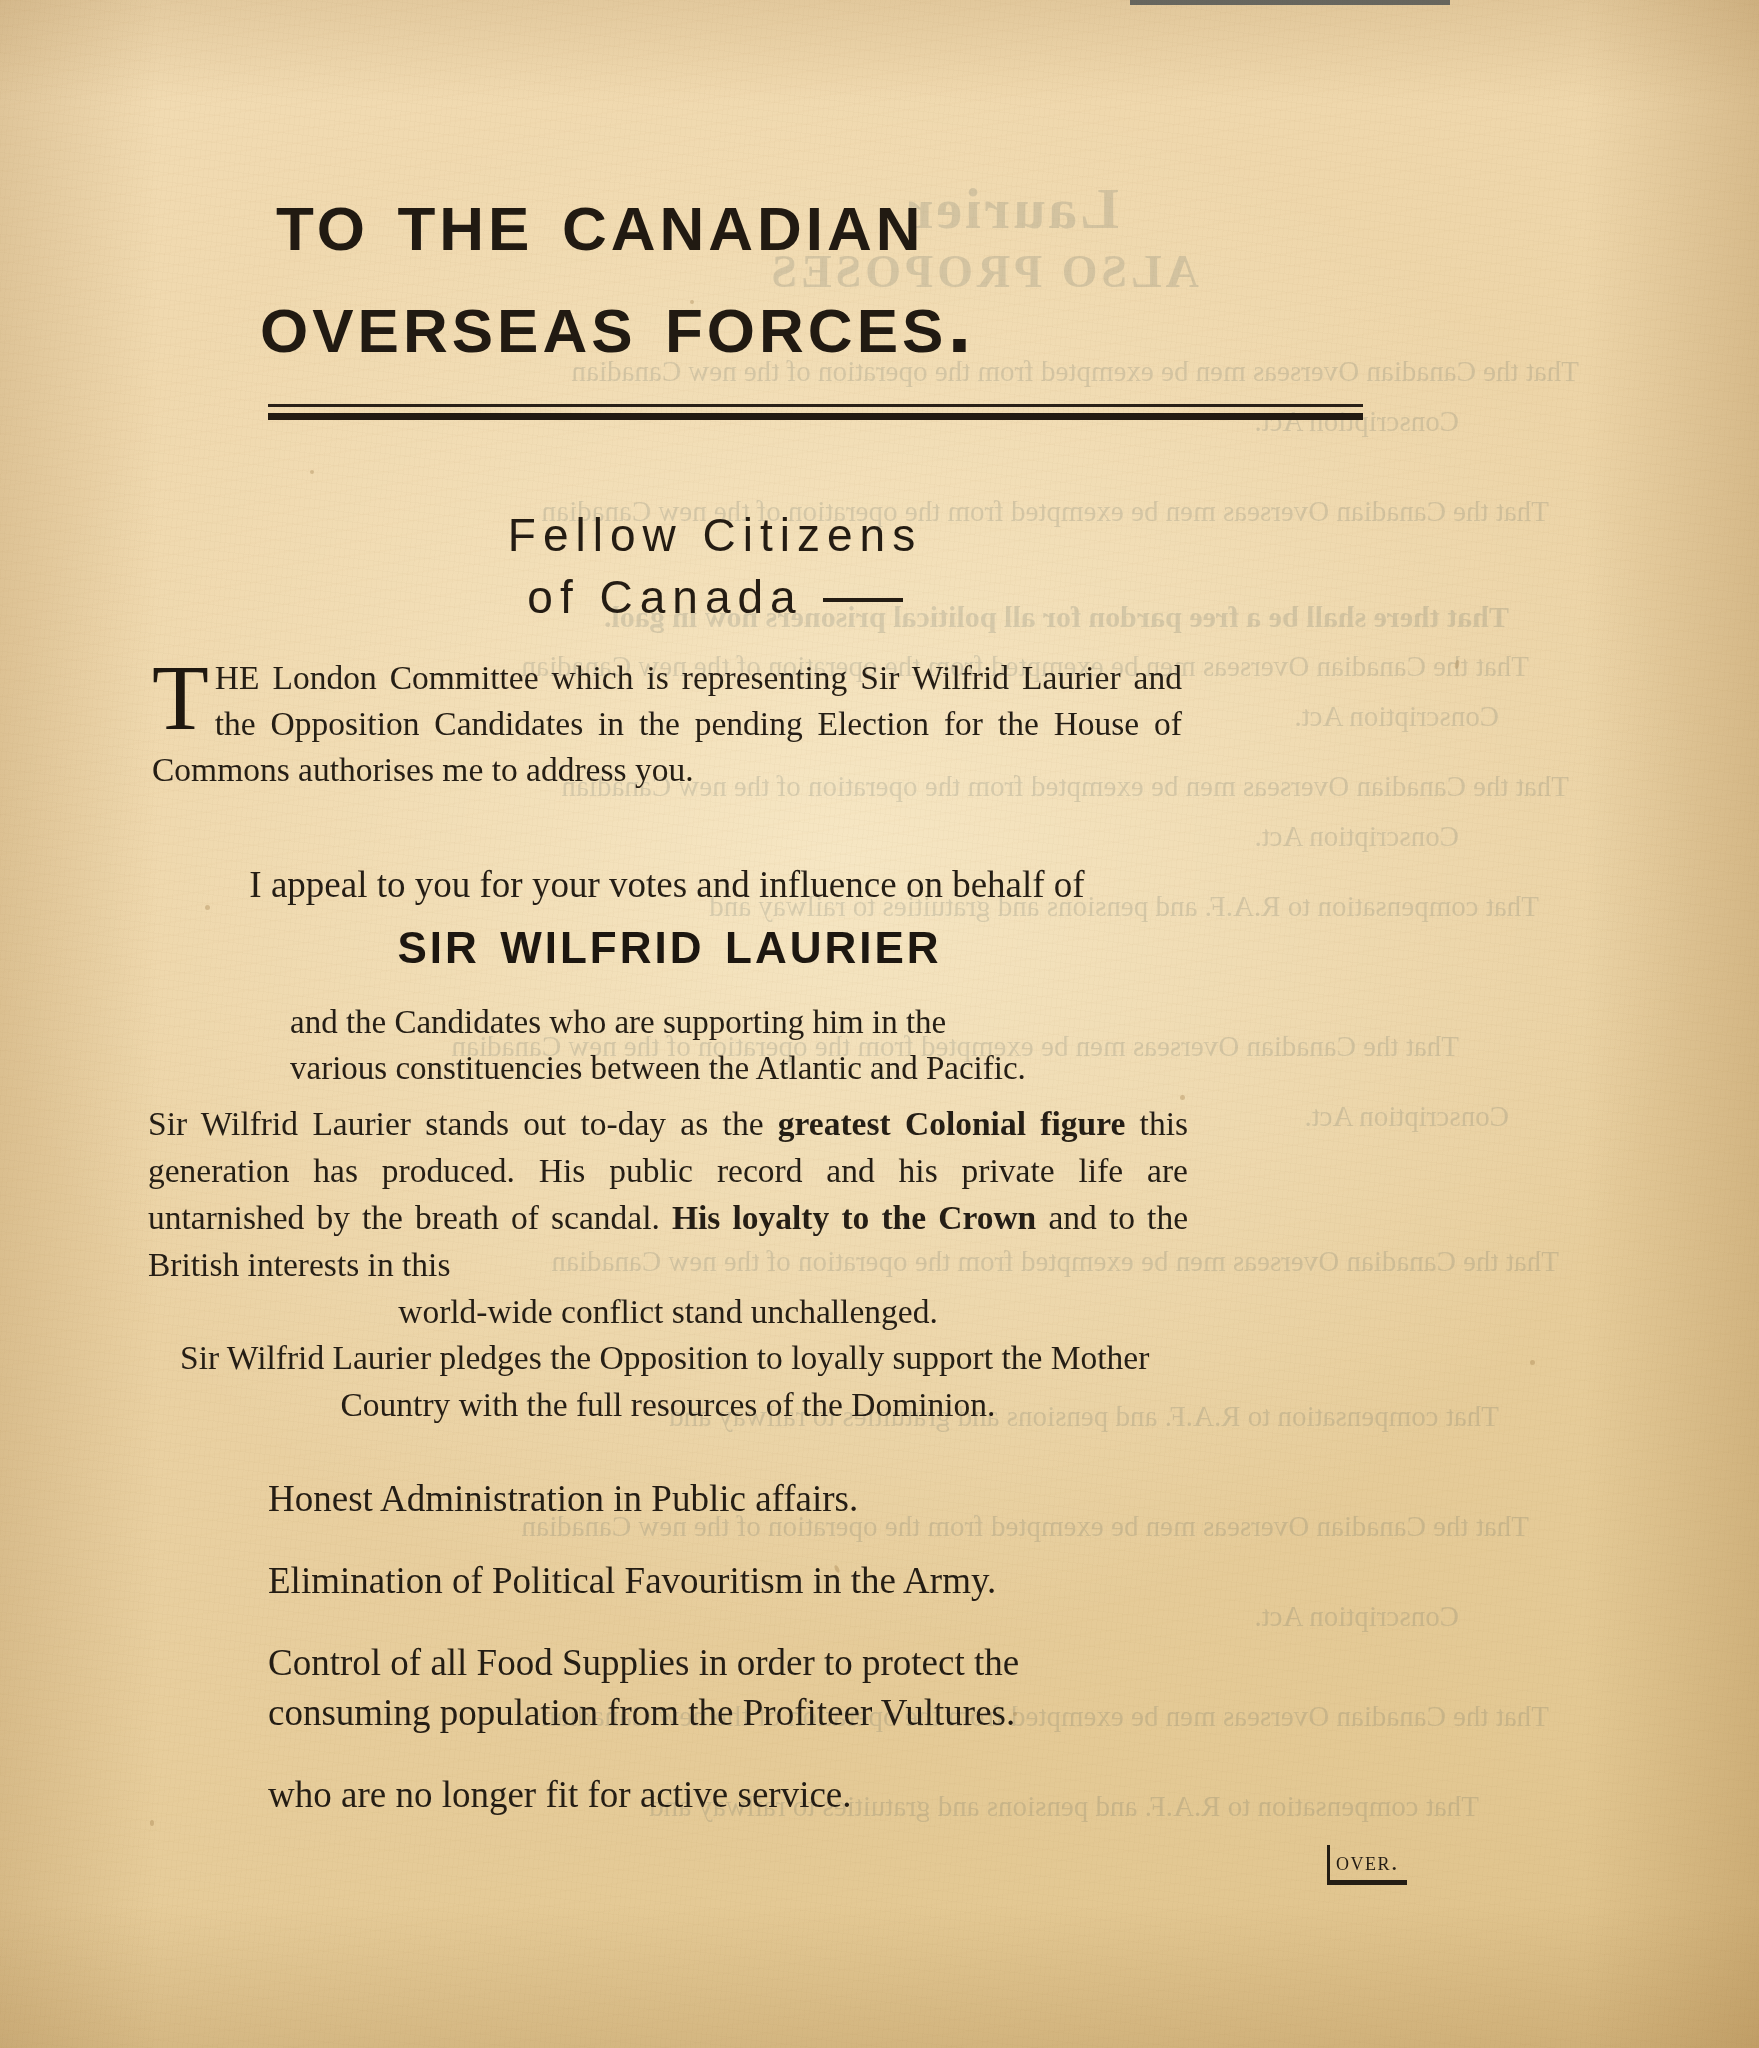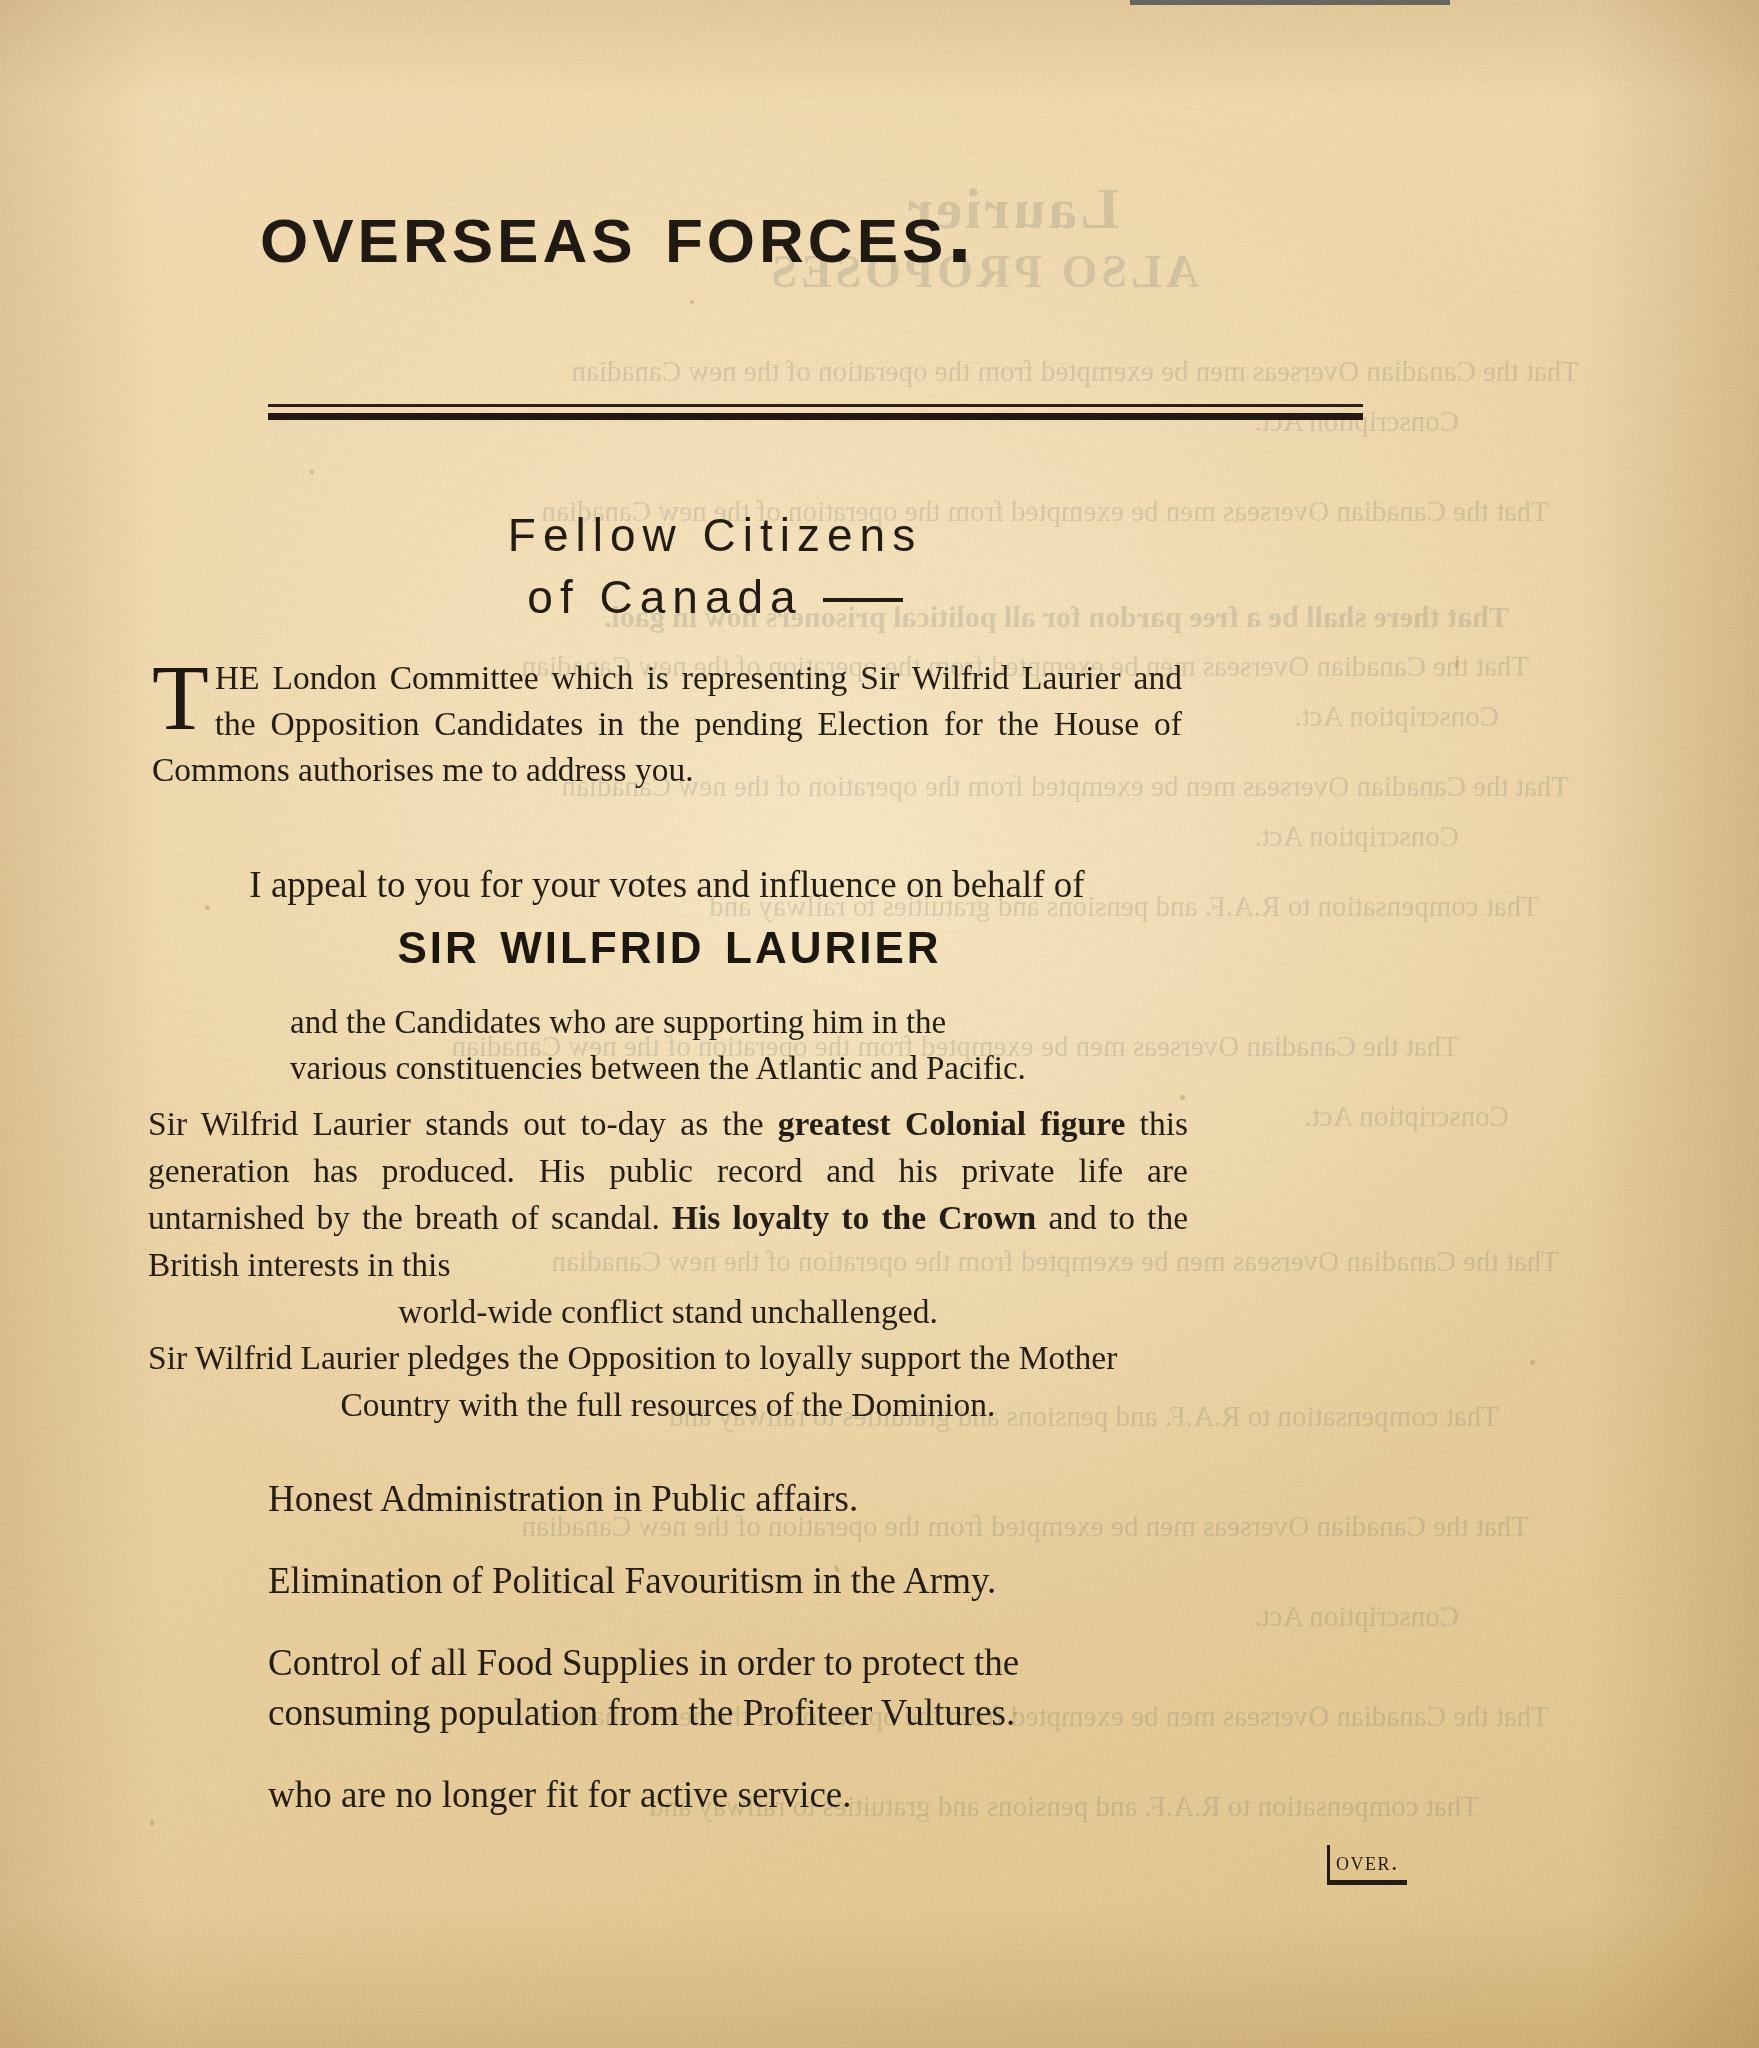--- a/index.html
+++ b/index.html
@@ -216,21 +216,21 @@
     line-height: 1.40;
   }
   #para-colonial .last { display: block; text-align: center; }
 
   #para-pledge {
     left: 148px;
     top: 1335px;
     width: 1040px;
     line-height: 1.40;
   }
-  #para-pledge .l1 { display: block; text-align: justify; }
+  #para-pledge .l1 { display: block; text-align: justify; margin-left: 32px; }
   #para-pledge .l2 { display: block; text-align: center; }
 
   b, .bold { font-weight: 700; }
 
   
   #planks {
     position: absolute;
     left: 268px;
     top: 1462px;
     width: 1000px;
@@ -291,20 +291,21 @@
     <div class="g" style="left:260px; top:1400px; font-size:29px;">That compensation to R.A.F. and pensions and gratuities to railway and</div>
     <div class="g" style="left:230px; top:1510px; font-size:29px;">That the Canadian Overseas men be exempted from the operation of the new Canadian</div>
     <div class="g" style="left:300px; top:1600px; font-size:29px;">Conscription Act.</div>
     <div class="g" style="left:210px; top:1700px; font-size:29px;">That the Canadian Overseas men be exempted from the operation of the new Canadian</div>
     <div class="g" style="left:280px; top:1790px; font-size:29px;">That compensation to R.A.F. and pensions and gratuities to railway and</div>
   </div>
 
   <div id="content">
 
     <div id="headline">
+      <div class="hl-line" id="hl1">To the Canadian</div>
       <div class="hl-line" id="hl2">Overseas Forces.</div>
     </div>
 
     <div id="rule-group">
       <div id="rule-thin"></div>
       <div id="rule-thick"></div>
     </div>
 
     <div id="subhead">
       <div class="sub-line">Fellow Citizens</div>

